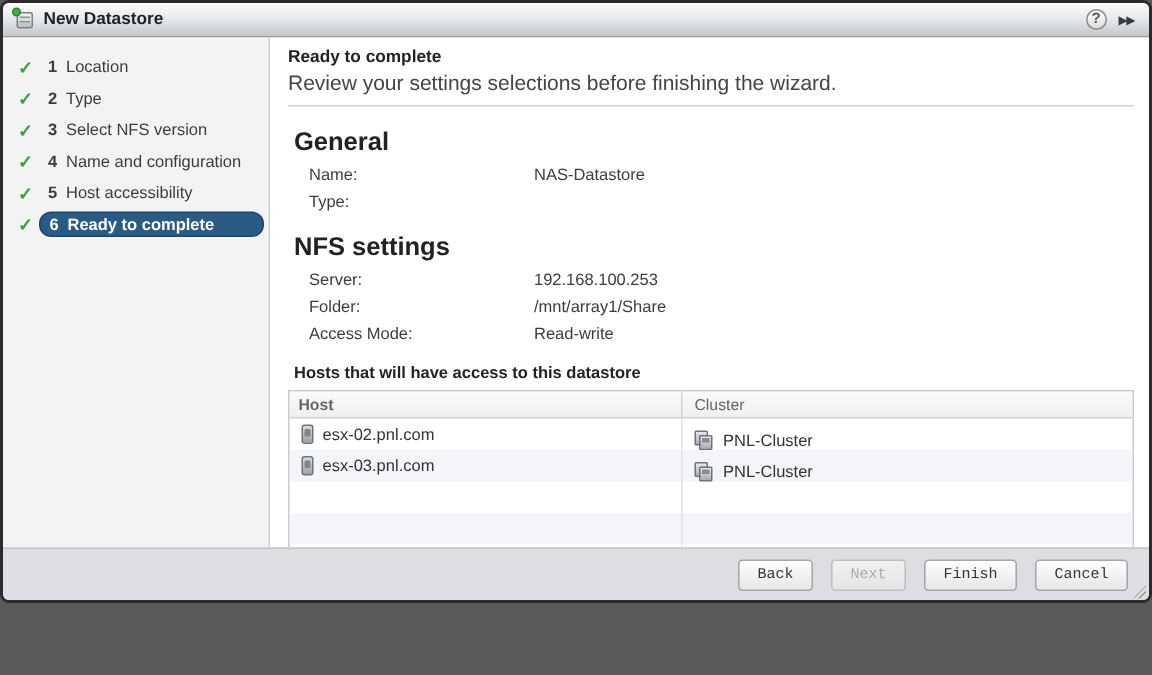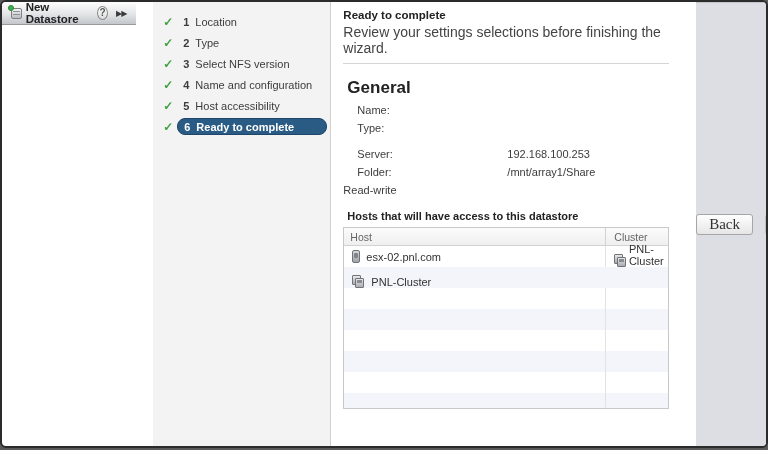--- a/index.html
+++ b/index.html
@@ -3,23 +3,23 @@
 <meta charset="utf-8">
 <style>
   * { margin:0; padding:0; box-sizing:border-box; }
   html,body { width:768px; height:450px; }
   body {
     font-family:"Liberation Sans", sans-serif;
     background:#5a5a5a;
     overflow:hidden;
   }
   .window{
-    position:absolute; left:0; top:0; width:768px; height:448px;
+    position:absolute; left:0; top:0; width:768px; height:402px;
     background:#fff; border:2px solid #2b2b2b; border-radius:6px;
-    overflow:hidden; display:flex; flex-direction:row;gap:17px;
+    overflow:hidden; display:flex; flex-direction:column;
   }
   
   .titlebar{
     height:23px; flex:0 0 23px;
     background:linear-gradient(#fdfdfd,#e3e5e7 55%,#c3c7cb);
     border-bottom:1px solid #9a9a9a;
     display:flex; align-items:center; padding:0 8px; gap:6px;
   }
   .ds-icon{ position:relative; width:13px; height:13px; }
   .ds-icon .drive{
@@ -75,21 +75,21 @@
   .kv .k{ flex:0 0 150px; margin-left:14px; }
   .kv .v{ flex:1; }
   .table-head{ font-size:11px; font-weight:bold; color:#222; margin:14px 0 5px 4px; }
   .grid{
     border:1px solid #c9c9c9; height:182px; overflow:hidden; background:#fff;
   }
   .grid-header{
     display:flex; height:18px; background:linear-gradient(#fbfbfb,#efefef);
     border-bottom:1px solid #d2d2d2; font-size:10.5px; color:#666;
   }
-  .grid-header .c1{ flex:0 0 262px; padding:3px 10px 0 6px; border-right:1px solid #d2d2d2; }
+  .grid-header .c1{ flex:0 0 262px; padding:3px 10px 0 6px; border-right:1px solid #d2d2d2;font-weight:bold; }
   .grid-header .c2{ flex:1; padding:3px 0 0 8px; }
   .grid-row{ display:flex; height:21px; font-size:11px; color:#333; align-items:center; }
   .grid-row.alt{ background:#f4f5fa; }
   .grid-row .c1{ flex:0 0 262px; display:flex; align-items:center; gap:6px;
     padding-left:8px; border-right:1px solid #e2e2e2; height:100%; }
   .grid-row .c2{ flex:1; display:flex; align-items:flex-end; gap:6px; padding-left:8px; height:100%; }
   .host-icon{
     width:8px; height:13px; border-radius:2px;
     background:linear-gradient(#d9d9d9,#9fa3a7); border:1px solid #6f7379; position:relative;
   }
@@ -107,22 +107,22 @@
   .cluster-icon .b2:before{
     content:""; position:absolute; left:1px; top:1px; width:5px; height:3px; background:#878c92;
   }
   
   .footer{
     flex:0 0 35px; background:#dcdee3; border-top:1px solid #c2c4c9;
     display:flex; align-items:center; justify-content:flex-end; gap:12px; padding-right:14px;
     position:relative;
   }
   .btn{
-    min-width:48px; height:21px; padding:0 12px; font-family:Liberation Serif, serif;
-    font-size:15px; color:#333; background:linear-gradient(#fefefe,#e6e6e6);
+    min-width:48px; height:21px; padding:0 12px; font-family:Liberation Mono, monospace;
+    font-size:10px; color:#333; background:linear-gradient(#fefefe,#e6e6e6);
     border:1px solid #a6a6a6; border-radius:3px; cursor:pointer;
   }
   .btn.disabled{ color:#abadb0; background:linear-gradient(#f2f2f2,#e4e4e4); border-color:#c0c0c0; cursor:default; }
   .resize-grip{
     position:absolute; right:2px; bottom:1px; width:9px; height:9px;
     background:
       linear-gradient(135deg, transparent 50%, #9a9a9a 50%, #9a9a9a 57%, transparent 57%,
       transparent 72%, #9a9a9a 72%, #9a9a9a 79%, transparent 79%);
     cursor:nwse-resize;
   }
@@ -191,36 +191,39 @@
     </div>
 
     <div class="main">
       <div class="page-title">Ready to complete</div>
       <div class="page-sub">Review your settings selections before finishing the wizard.</div>
 
       <div class="section">
         <div class="sec-head">General</div>
         <div class="kv">
           <span class="k">Name:</span>
+          <span class="v">NAS-Datastore</span>
         </div>
         <div class="kv">
           <span class="k">Type:</span>
         </div>
       </div>
 
       <div class="section">
+        <div class="sec-head">NFS settings</div>
         <div class="kv">
           <span class="k">Server:</span>
           <span class="v">192.168.100.253</span>
         </div>
         <div class="kv">
           <span class="k">Folder:</span>
           <span class="v">/mnt/array1/Share</span>
         </div>
         <div class="kv">
+          <span class="k">Access Mode:</span>
           <span class="v">Read-write</span>
         </div>
       </div>
 
       <div class="table-head">Hosts that will have access to this datastore</div>
       <div class="grid">
         <div class="grid-header">
           <span class="c1">Host</span>
           <span class="c2">Cluster</span>
         </div>
@@ -231,20 +234,24 @@
           </span>
           <span class="c2">
             <span class="cluster-icon">
                 <span class="b1"></span>
                 <span class="b2"></span>
               </span>
             <span>PNL-Cluster</span>
           </span>
         </div>
         <div class="grid-row alt">
+          <span class="c1">
+            <span class="host-icon"></span>
+            <span>esx-03.pnl.com</span>
+          </span>
           <span class="c2">
             <span class="cluster-icon">
                 <span class="b1"></span>
                 <span class="b2"></span>
               </span>
             <span>PNL-Cluster</span>
           </span>
         </div>
         <div class="grid-row">
             <span class="c1"></span>

